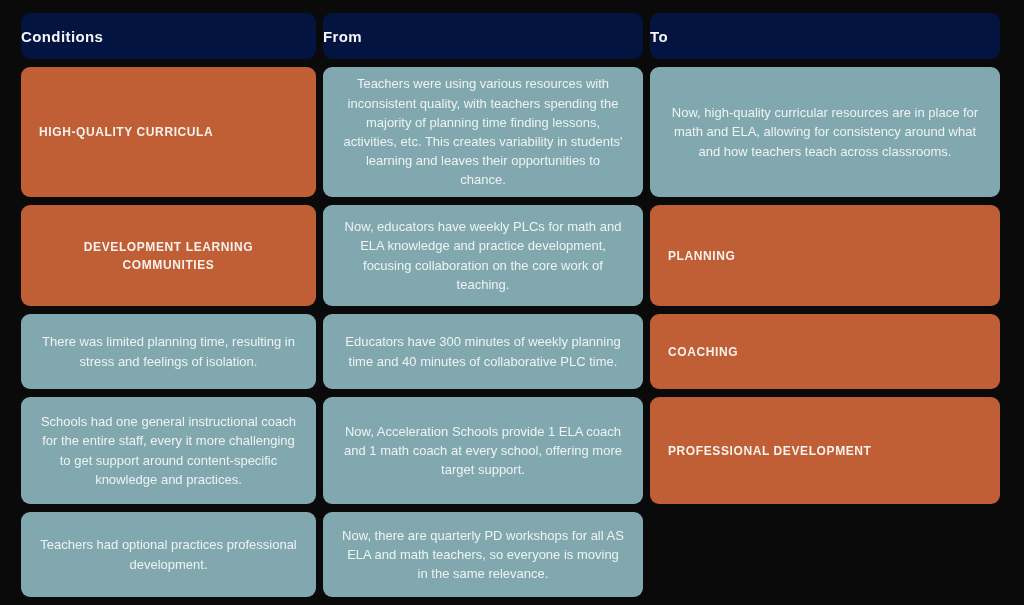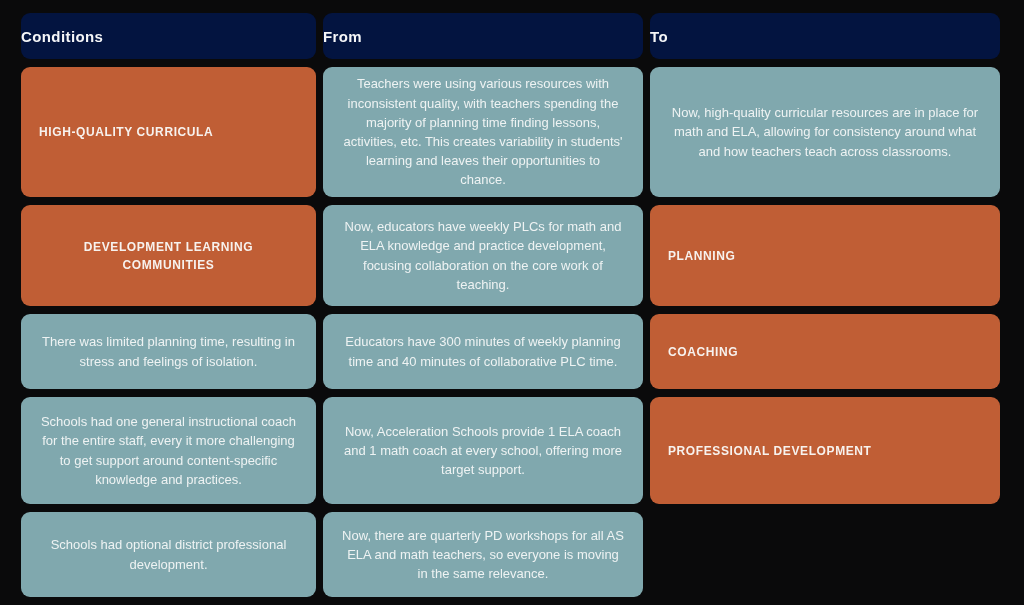--- a/index.html
+++ b/index.html
@@ -107,20 +107,20 @@
       <span>Schools had one general instructional coach for the entire staff, every it more challenging to get support around content-specific knowledge and practices.</span>
     </div>
     <div class="cell desc">
       <span>Now, Acceleration Schools provide 1 ELA coach and 1 math coach at every school, offering more target support.</span>
     </div>
 
     <div class="cell cond">
       <span>PROFESSIONAL DEVELOPMENT</span>
     </div>
     <div class="cell desc">
-      <span>Schools had optional district professional development.</span>
+      <span>Teachers had optional practices professional development.</span>
     </div>
     <div class="cell desc">
       <span>Now, there are quarterly PD workshops for all AS ELA and math teachers, so everyone is moving in the same relevance.</span>
     </div>
 
   </div>
 </div>
 
 </body></html>

